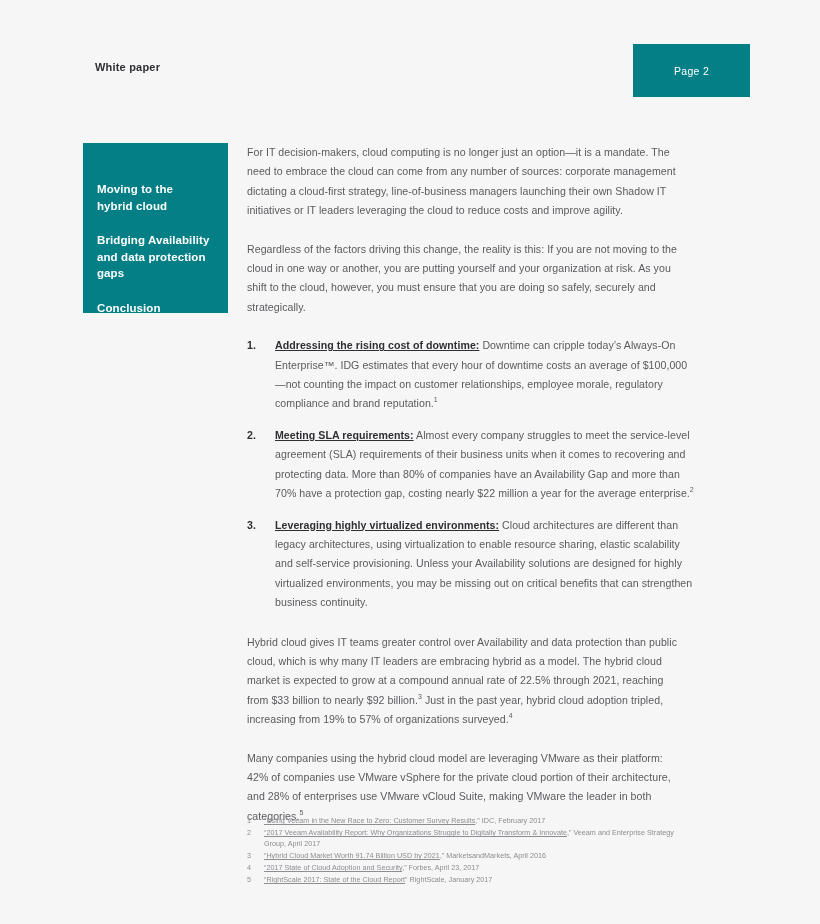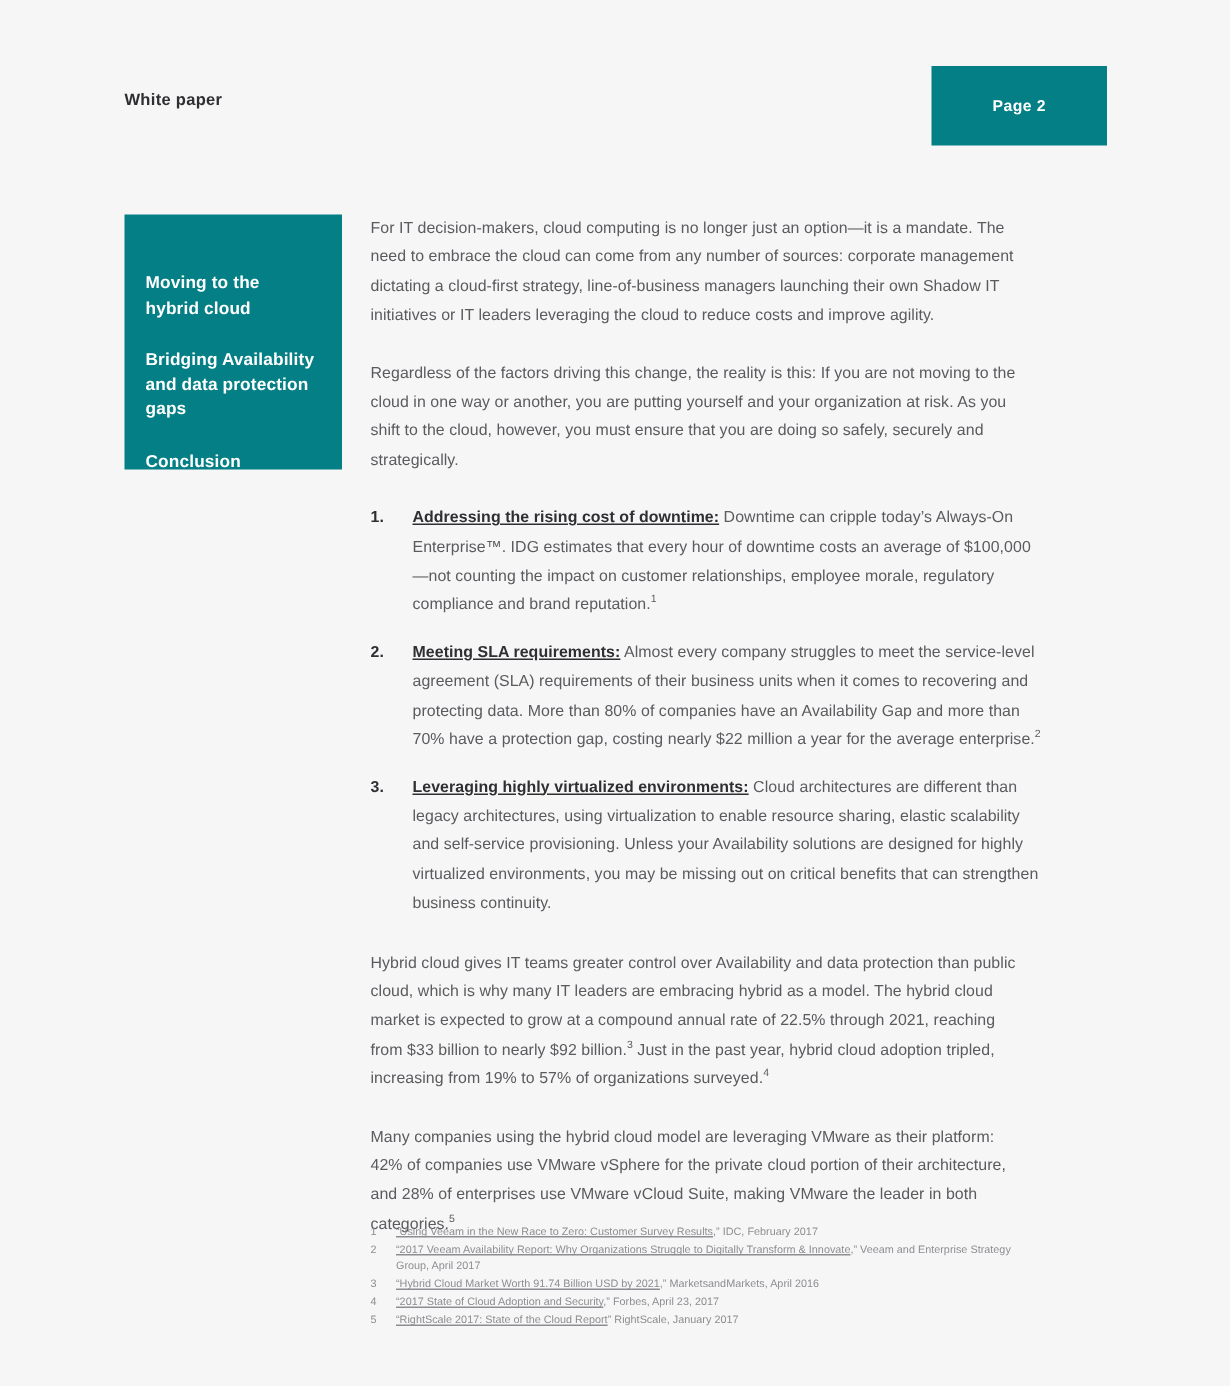--- a/index.html
+++ b/index.html
@@ -17,21 +17,21 @@
   }
   .page {
     position: relative;
     width: 820px;
     height: 924px;
   }
 
   
   .doc-header {
     position: absolute;
-    left: 0;
+    left: 12px;
     top: 0;
     width: 680px;
     height: 120px;
   }
   .doc-label {
     position: absolute;
     left: 83px;
     top: 61px;
     font-size: 11px;
     font-weight: bold;
@@ -45,21 +45,21 @@
     width: 117px;
     height: 53px;
     background: #047f86;
     display: flex;
     align-items: center;
     justify-content: center;
   }
   .page-badge-label {
     color: #ffffff;
     font-size: 10.5px;
-    font-weight: bold;
+    font-weight: normal;
     letter-spacing: 0.3px;
   }
 
   
   .toc-block {
     position: absolute;
     left: 83px;
     top: 143px;
     width: 145px;
     height: 170px;

